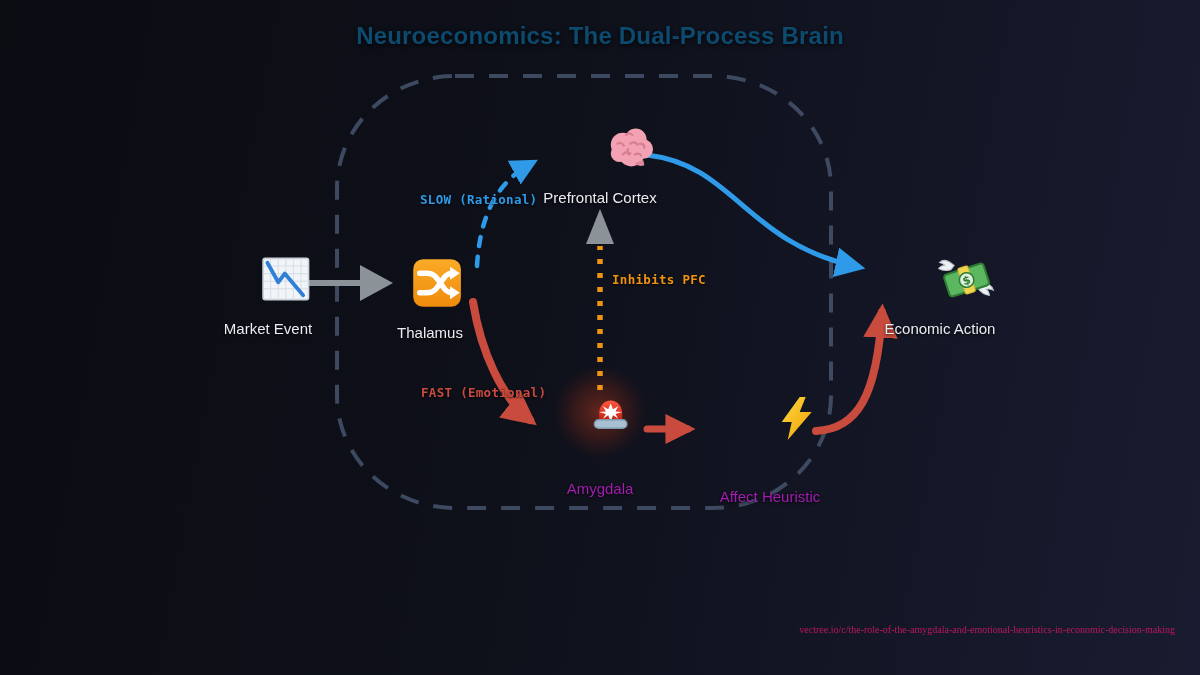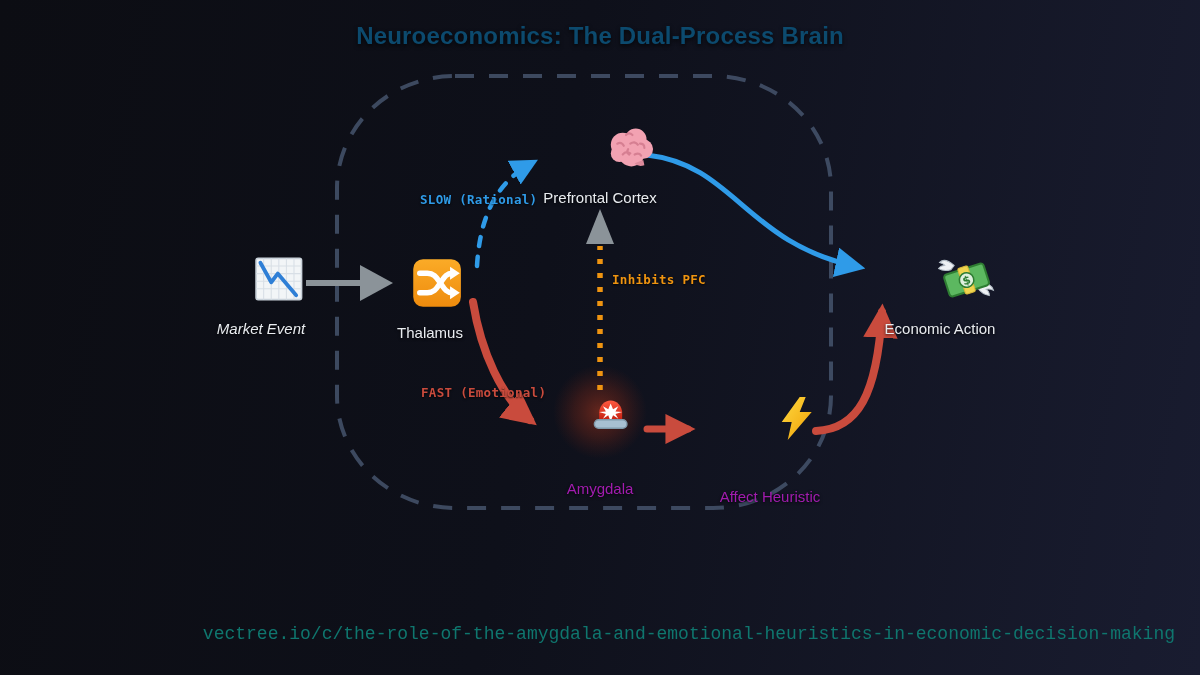--- a/index.html
+++ b/index.html
@@ -19,21 +19,21 @@
 
   svg.overlay{position:absolute;left:0;top:0;z-index:1;}
 
   .node{position:absolute;display:flex;flex-direction:column;align-items:flex-end;
     transform:translateX(-50%);z-index:3;}
   .node .nlabel{
     margin-top:11px;font-size:15px;color:#e9ecf0;white-space:nowrap;
     text-shadow:0 1px 3px rgba(0,0,0,.85);
   }
   .node.dim .nlabel{color:#a21caf;margin-top:41px;}
-  .n-market{left:261px;top:253px;font-style:italic;}
+  .n-market{left:268px;top:253px;}
   .n-thalamus{left:430px;top:257px;}
   .n-pfc{left:600px;top:122px;}
   .n-amygdala{left:600px;top:389px;}
   .n-amygdala .nlabel{margin-top:19px;}
   .n-affect{left:770px;top:395px;}
   .n-economic{left:940px;top:251px;}
   .n-economic .nlabel{margin-top:7px;}
 
   .edge-label{
     position:absolute;z-index:2;white-space:nowrap;
@@ -54,22 +54,22 @@
 
   .headline{
     position:absolute;left:24px;top:451px;width:18ch;z-index:4;
     font-family:"DejaVu Sans Mono","Liberation Mono",monospace;
     font-weight:bold;font-size:35px;line-height:33px;color:#f4f4f6;
     text-shadow:0 2px 4px rgba(0,0,0,.6);
   }
 
   .footer-url{
     position:absolute;right:25px;top:624px;z-index:4;
-    font-family:Liberation Mono, monospace;
-    font-size:18px;color:#0f766e;letter-spacing:0;
+    font-family:Liberation Serif, serif;
+    font-size:10px;color:#be185d;letter-spacing:0;
   }
 </style>
 </head>
 <body>
 
 <div class="canvas">
 
   <div class="page-title">Neuroeconomics: The Dual-Process Brain</div>
 
   <svg class="overlay" width="1200" height="675" viewBox="0 0 1200 675">

